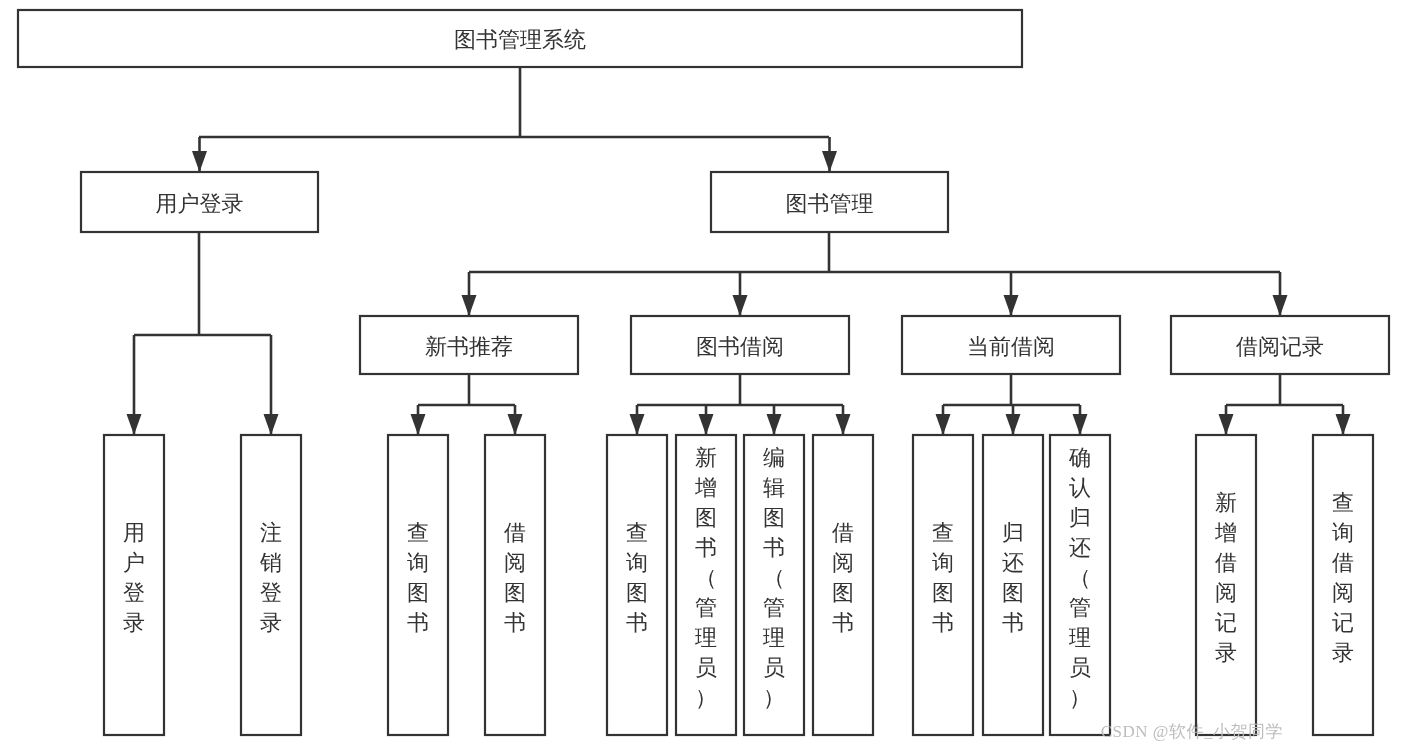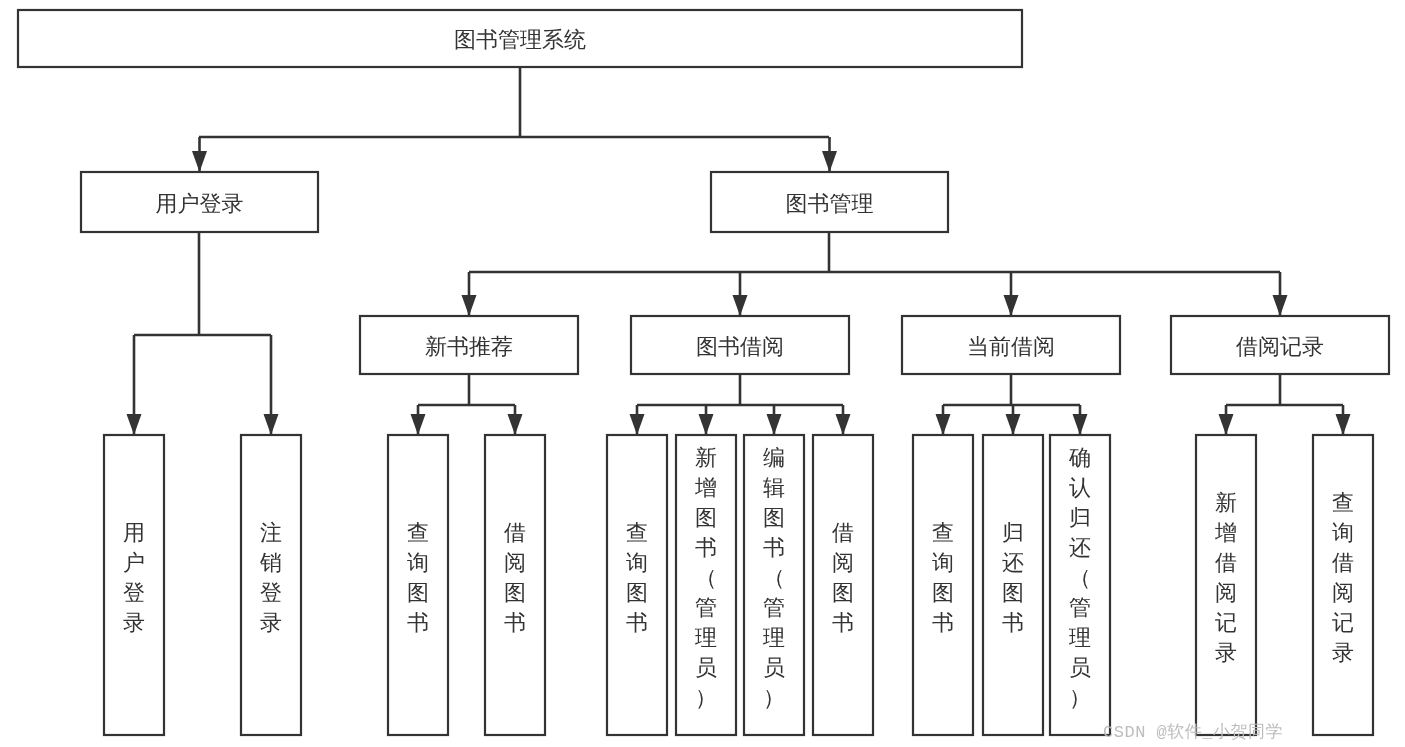--- a/index.html
+++ b/index.html
@@ -51,21 +51,21 @@
   .node-label-v {
     font-family: "Liberation Sans", "DejaVu Sans", sans-serif;
     font-size: 22px;
     fill: #333333;
     text-anchor: middle;
   }
   .watermark {
     position: absolute;
     right: 8px;
     bottom: 4px;
-    font-family: Liberation Mono, monospace;
+    font-family: Liberation Serif, serif;
     font-size: 17px;
     color: #bdbdbd;
     letter-spacing: 0.5px;
     white-space: nowrap;
     user-select: none;
   }
 </style>
 </head>
 <body>
 

